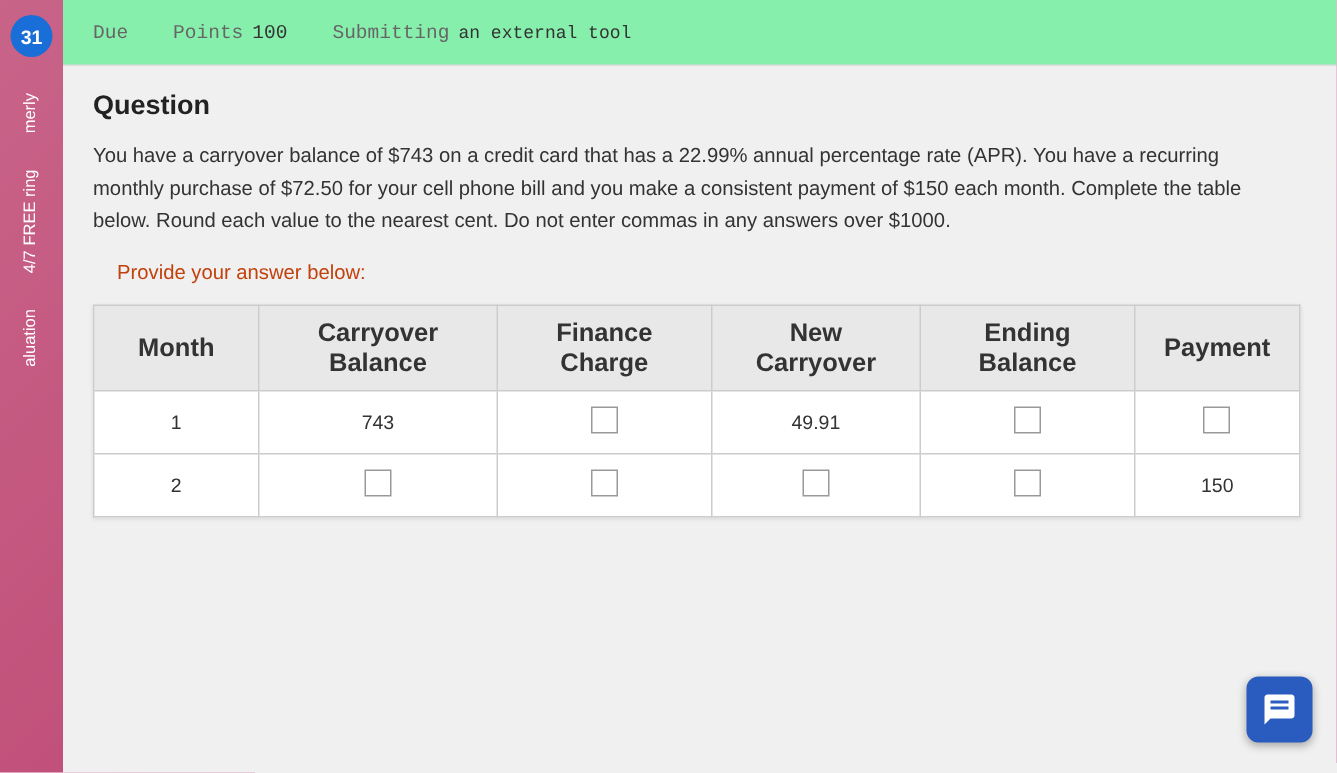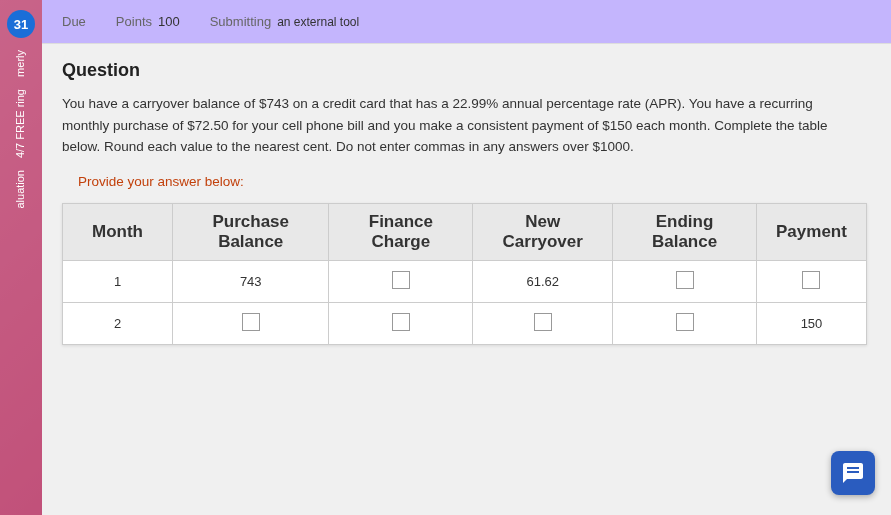--- a/index.html
+++ b/index.html
@@ -17,21 +17,21 @@
       position: absolute;
       left: 0;
       top: 0;
       width: 42px;
       height: 515px;
       background: rgba(180, 60, 100, 0.6);
       display: flex;
       flex-direction: column;
       align-items: center;
       padding-top: 10px;
-      gap: 12px;
+      gap: 24px;
     }
 
     .sidebar-number {
       width: 28px;
       height: 28px;
       border-radius: 50%;
       background: #1a6ed8;
       color: white;
       font-size: 13px;
       font-weight: bold;
@@ -57,27 +57,28 @@
       top: 0;
       right: 0;
       bottom: 0;
       background: #f0f0f0;
       display: flex;
       flex-direction: column;
     }
 
     
     .top-bar {
-      background: #c4b5fd;
+      background: #86efac;
       border-bottom: 1px solid #ddd;
       padding: 8px 20px;
       display: flex;
       align-items: center;
       gap: 30px;
       min-height: 44px;
+      font-family: Liberation Mono, monospace;
     }
 
     .top-bar-item {
       display: flex;
       align-items: center;
       gap: 6px;
       font-size: 13px;
       color: #333;
     }
 
@@ -245,36 +246,36 @@
     <div class="question-title">Question</div>
 
     <div class="question-text">You have a carryover balance of $743 on a credit card that has a 22.99% annual percentage rate (APR). You have a recurring monthly purchase of $72.50 for your cell phone bill and you make a consistent payment of $150 each month. Complete the table below. Round each value to the nearest cent. Do not enter commas in any answers over $1000.</div>
 
     <div class="provide-label">Provide your answer below:</div>
 
     <table class="answer-table">
       <thead>
         <tr>
           <th>Month</th>
-          <th>Purchase Balance</th>
+          <th>Carryover Balance</th>
           <th>Finance Charge</th>
           <th>New Carryover</th>
           <th>Ending Balance</th>
           <th>Payment</th>
         </tr>
       </thead>
       <tbody>
 
         <tr>
           <td class="month-cell">1</td>
           <td class="value-cell">743</td>
           <td class="value-cell">
             <span class="table-checkbox"></span>
           </td>
-          <td class="value-cell">61.62</td>
+          <td class="value-cell">49.91</td>
           <td class="value-cell">
             <span class="table-checkbox"></span>
           </td>
           <td class="value-cell">
             <span class="table-checkbox"></span>
           </td>
         </tr>
 
         <tr>
           <td class="month-cell">2</td>

